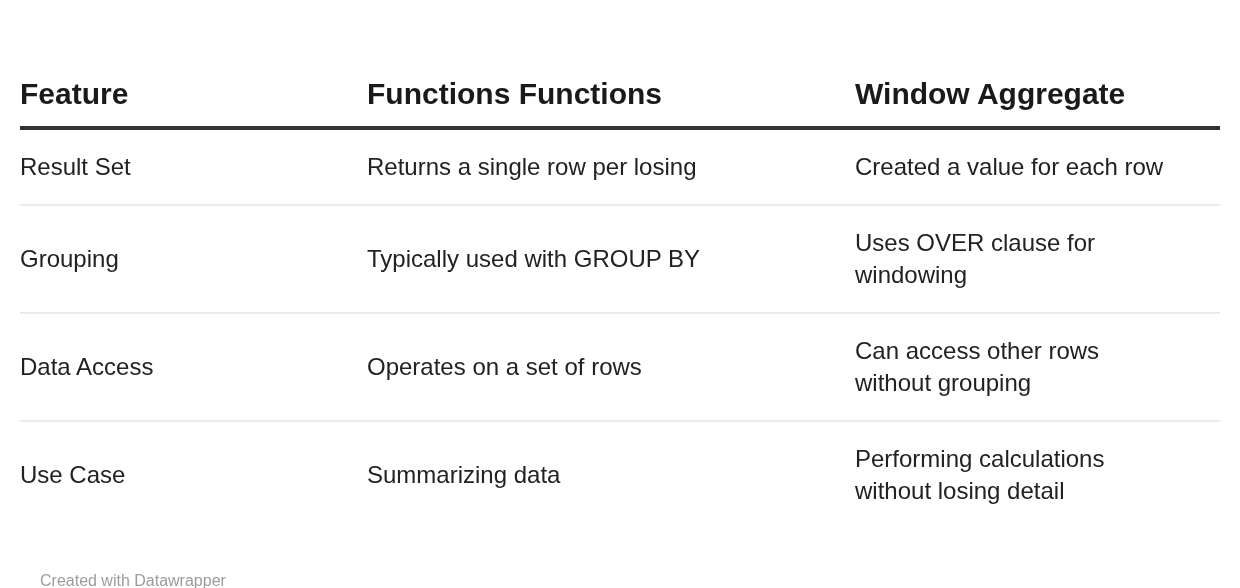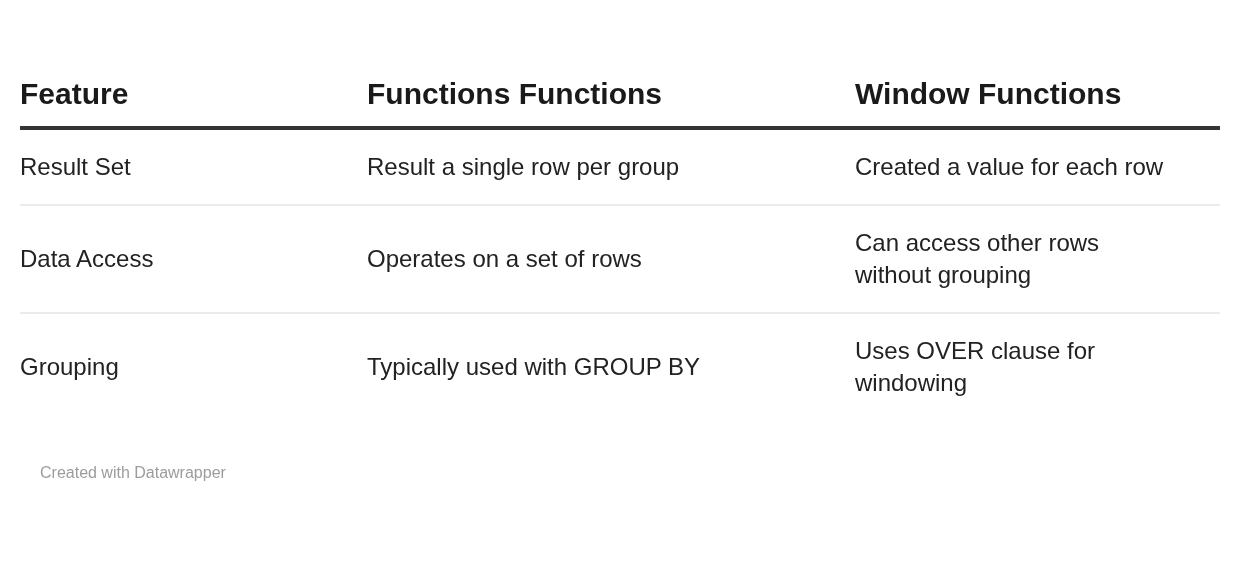--- a/index.html
+++ b/index.html
@@ -65,38 +65,44 @@
   <table class="comparison">
     <colgroup>
       <col class="c1">
       <col class="c2">
       <col class="c3">
     </colgroup>
     <thead>
       <tr>
         <th>Feature</th>
         <th>Functions Functions</th>
-        <th>Window Functions</th>
+        <th>Window Aggregate</th>
       </tr>
     </thead>
     <tbody>
       <tr>
         <td>Result Set</td>
-        <td>Result a single row per group</td>
+        <td>Returns a single row per losing</td>
         <td>Created a value for each row</td>
+      </tr>
+      <tr>
+        <td>Grouping</td>
+        <td>Typically used with GROUP BY</td>
+        <td>Uses OVER clause for
+windowing</td>
       </tr>
       <tr>
         <td>Data Access</td>
         <td>Operates on a set of rows</td>
         <td>Can access other rows
 without grouping</td>
       </tr>
       <tr>
-        <td>Grouping</td>
-        <td>Typically used with GROUP BY</td>
-        <td>Uses OVER clause for
-windowing</td>
+        <td>Use Case</td>
+        <td>Summarizing data</td>
+        <td>Performing calculations
+without losing detail</td>
       </tr>
     </tbody>
   </table>
 
   <a class="credit" href="#">Created with Datawrapper</a>
 </div>
 
 </body></html>

